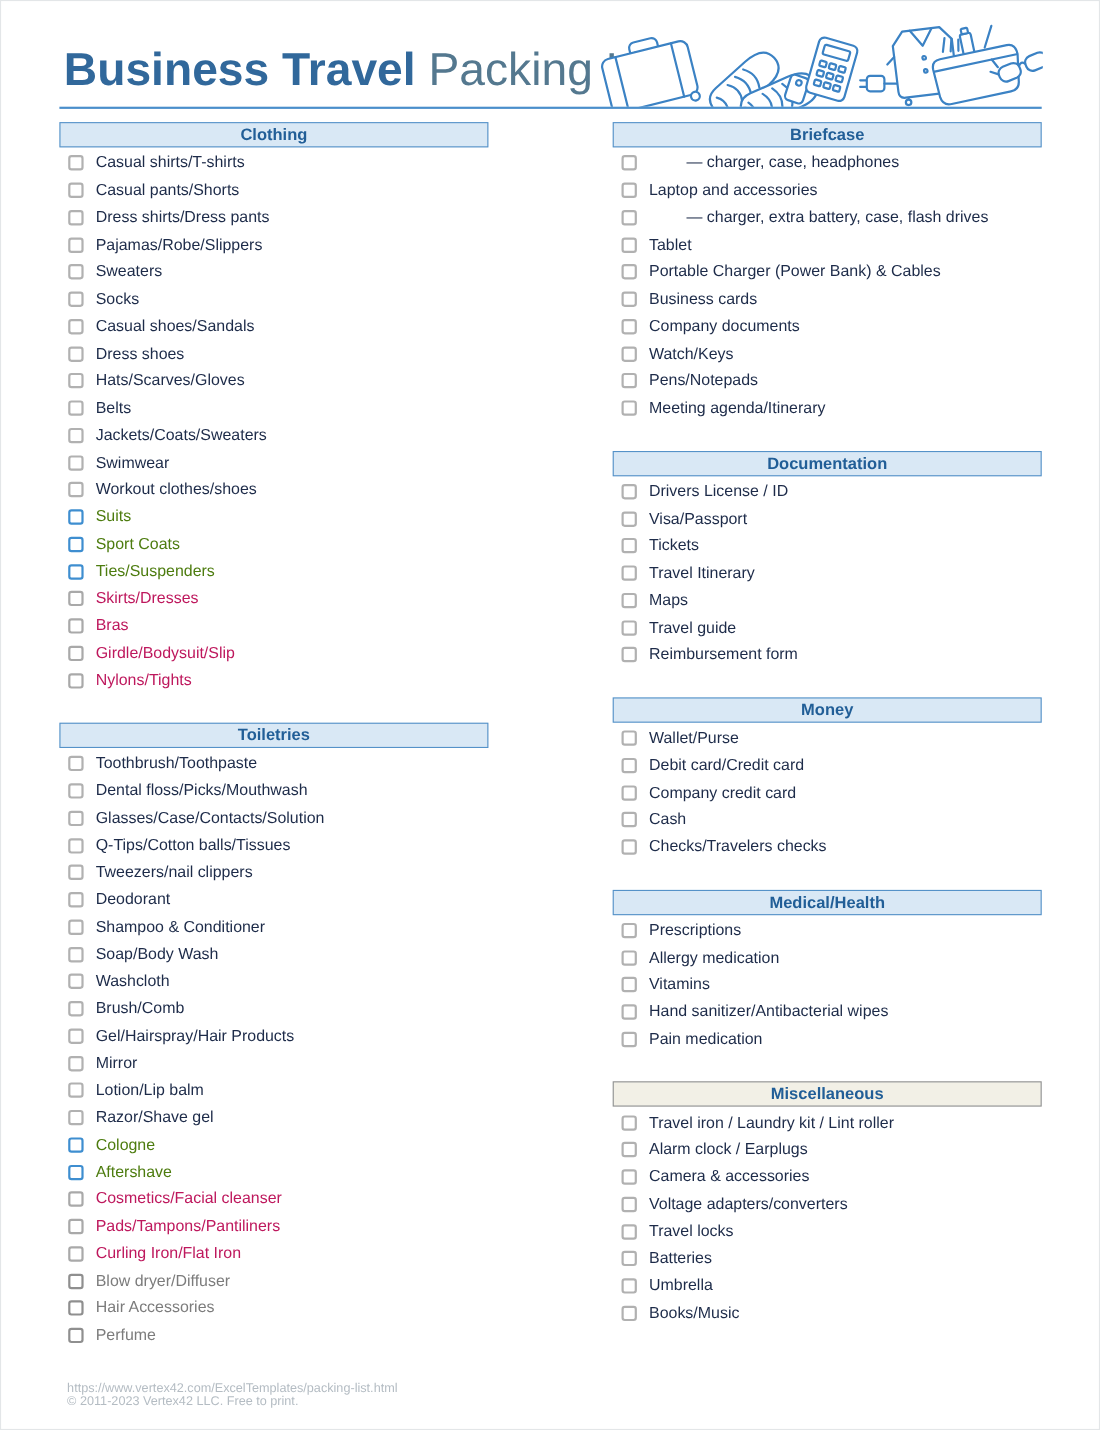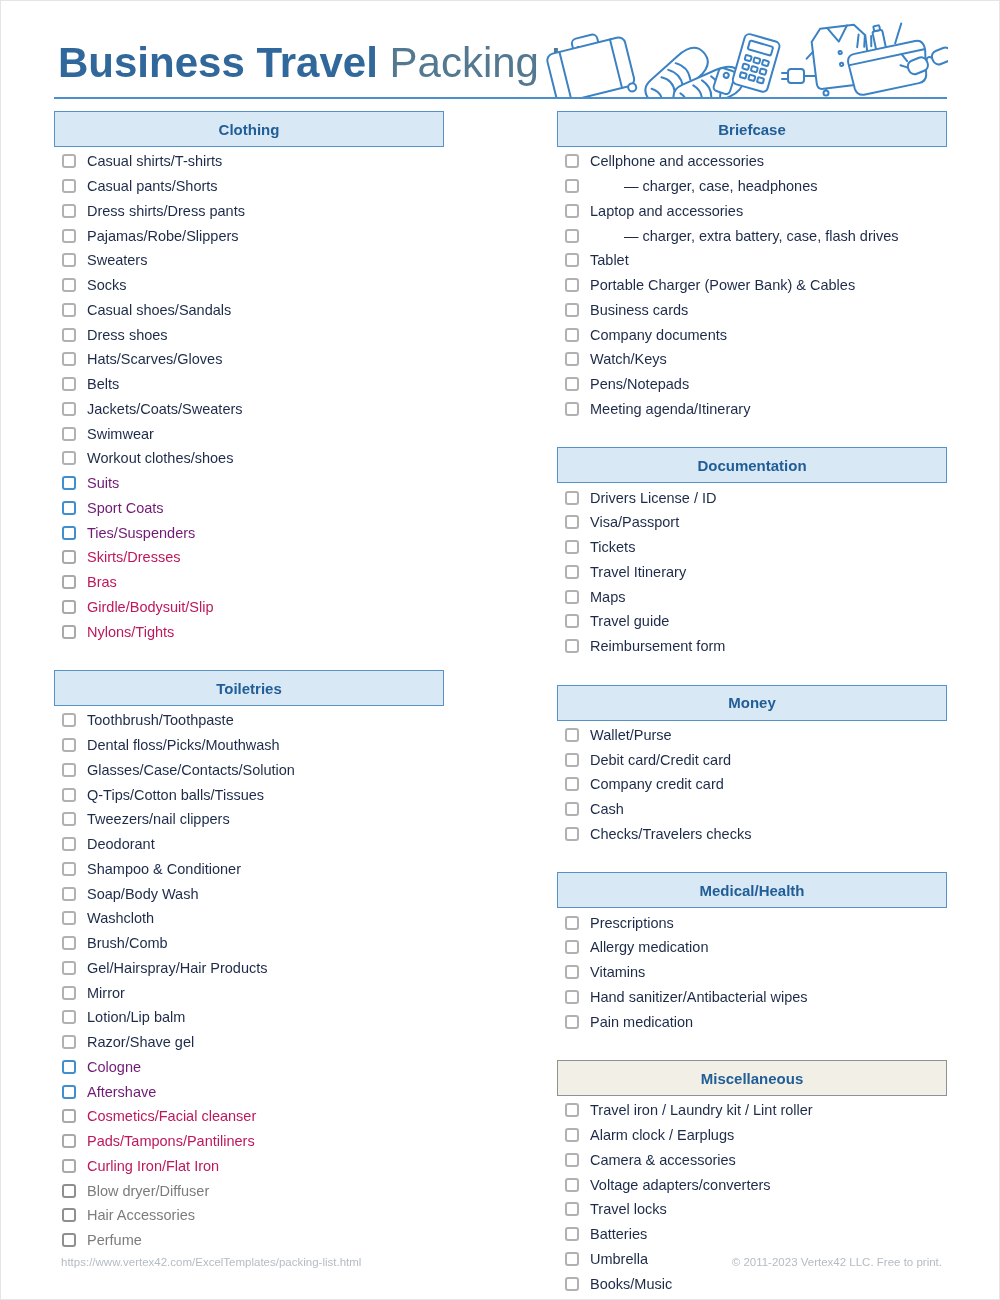--- a/index.html
+++ b/index.html
@@ -15,40 +15,40 @@
   .illustration{position:absolute;left:543px;top:14px;width:404px;height:82px;}
   .illustration svg{display:block;width:100%;height:100%;}
   .ill{stroke:#3b82c4;stroke-width:2;fill:#fff;stroke-linejoin:round;stroke-linecap:round;}
   .ill-line{stroke:#3b82c4;stroke-width:2;fill:none;stroke-linejoin:round;stroke-linecap:round;}
 
   .column{position:absolute;top:110px;width:390px;}
   .column.left{left:53px;}
   .column.right{left:556px;}
   .section{margin-bottom:26px;}
   .section-header{
-    height:36px;box-sizing:border-box;display:flex;align-items:center;justify-content:center;
+    height:23px;box-sizing:border-box;display:flex;align-items:center;justify-content:center;
     font-size:15px;font-weight:bold;color:#215e97;margin-bottom:2px;
   }
   .section-header.blue{background:#d9e8f5;border:1px solid #5592c8;}
   .section-header.tan{background:#f2f0e6;border:1px solid #8f9193;}
   .row{height:24.75px;display:flex;align-items:center;}
   .checkbox{
     width:14px;height:14px;box-sizing:border-box;flex:0 0 auto;
     border:2px solid #b1b1b1;border-radius:3px;background:#fff;margin-left:8px;margin-right:11px;
   }
   .label{font-size:14.5px;color:#1d2b49;white-space:nowrap;}
   .row.v-blue .checkbox{border-color:#3e8ed0;}
-  .row.v-blue .label{color:#701a75;}
+  .row.v-blue .label{color:#4d7c0f;}
   .row.v-gray .checkbox{border-color:#a9a9a9;}
   .row.v-gray .label{color:#be185d;}
   .row.v-graydark .checkbox{border-color:#8f8f8f;}
   .row.v-graydark .label{color:#7c7c7c;}
   .row.v-sub .label{padding-left:5px;margin-left:29px;}
 
-  .footer{position:absolute;left:60px;right:57px;top:1255px;display:flex;justify-content:space-between;}
+  .footer{position:absolute;left:60px;right:57px;top:1255px;display:flex;justify-content:space-between;flex-direction:column;}
   .footer span{font-size:11.5px;color:#b4bcc3;}
 </style>
 </head>
 <body>
 
 <div class="page">
 
   <div class="page-title"><span class="title-bold">Business Travel</span><span class="title-light"> Packing List</span></div>
 
   <div class="illustration">
@@ -309,24 +309,20 @@
         </div>
         <div class="row v-graydark">
           <span class="checkbox"></span>
           <span class="label">Perfume</span>
         </div>
       </div>
     </div>
   <div class="column right" id="col-right">
       <div class="section">
         <div class="section-header blue">Briefcase</div>
-        <div class="row v-default">
-          <span class="checkbox"></span>
-          <span class="label">Cellphone and accessories</span>
-        </div>
         <div class="row v-sub">
           <span class="checkbox"></span>
           <span class="label">— charger, case, headphones</span>
         </div>
         <div class="row v-default">
           <span class="checkbox"></span>
           <span class="label">Laptop and accessories</span>
         </div>
         <div class="row v-sub">
           <span class="checkbox"></span>

